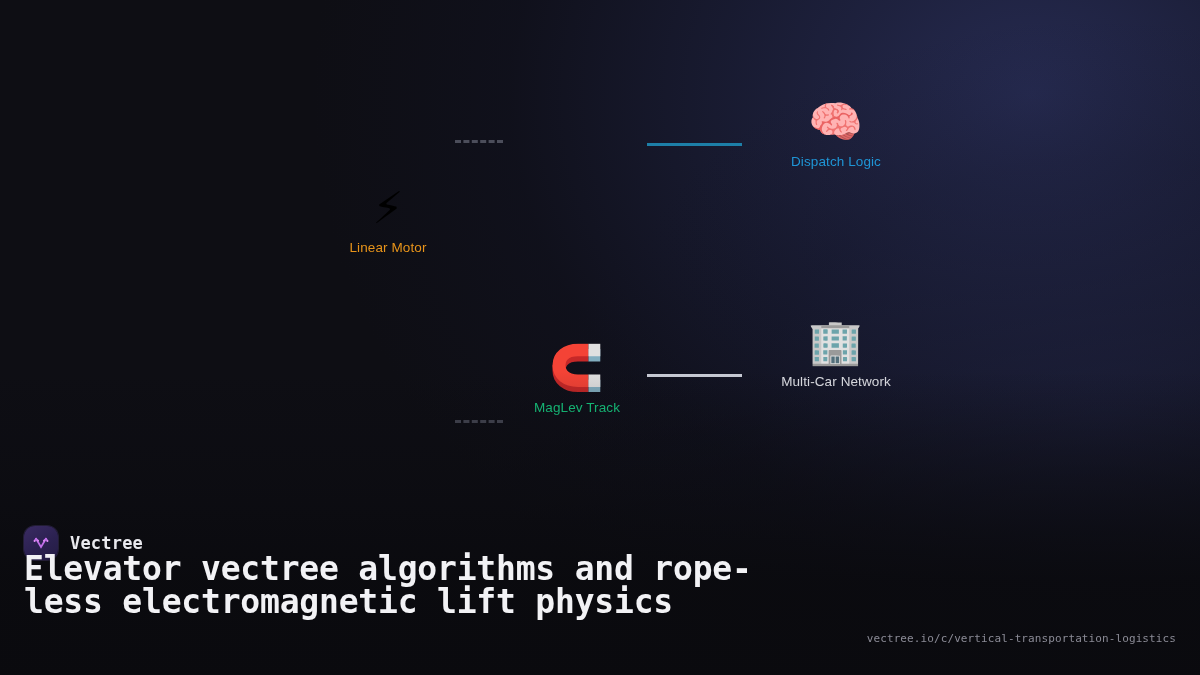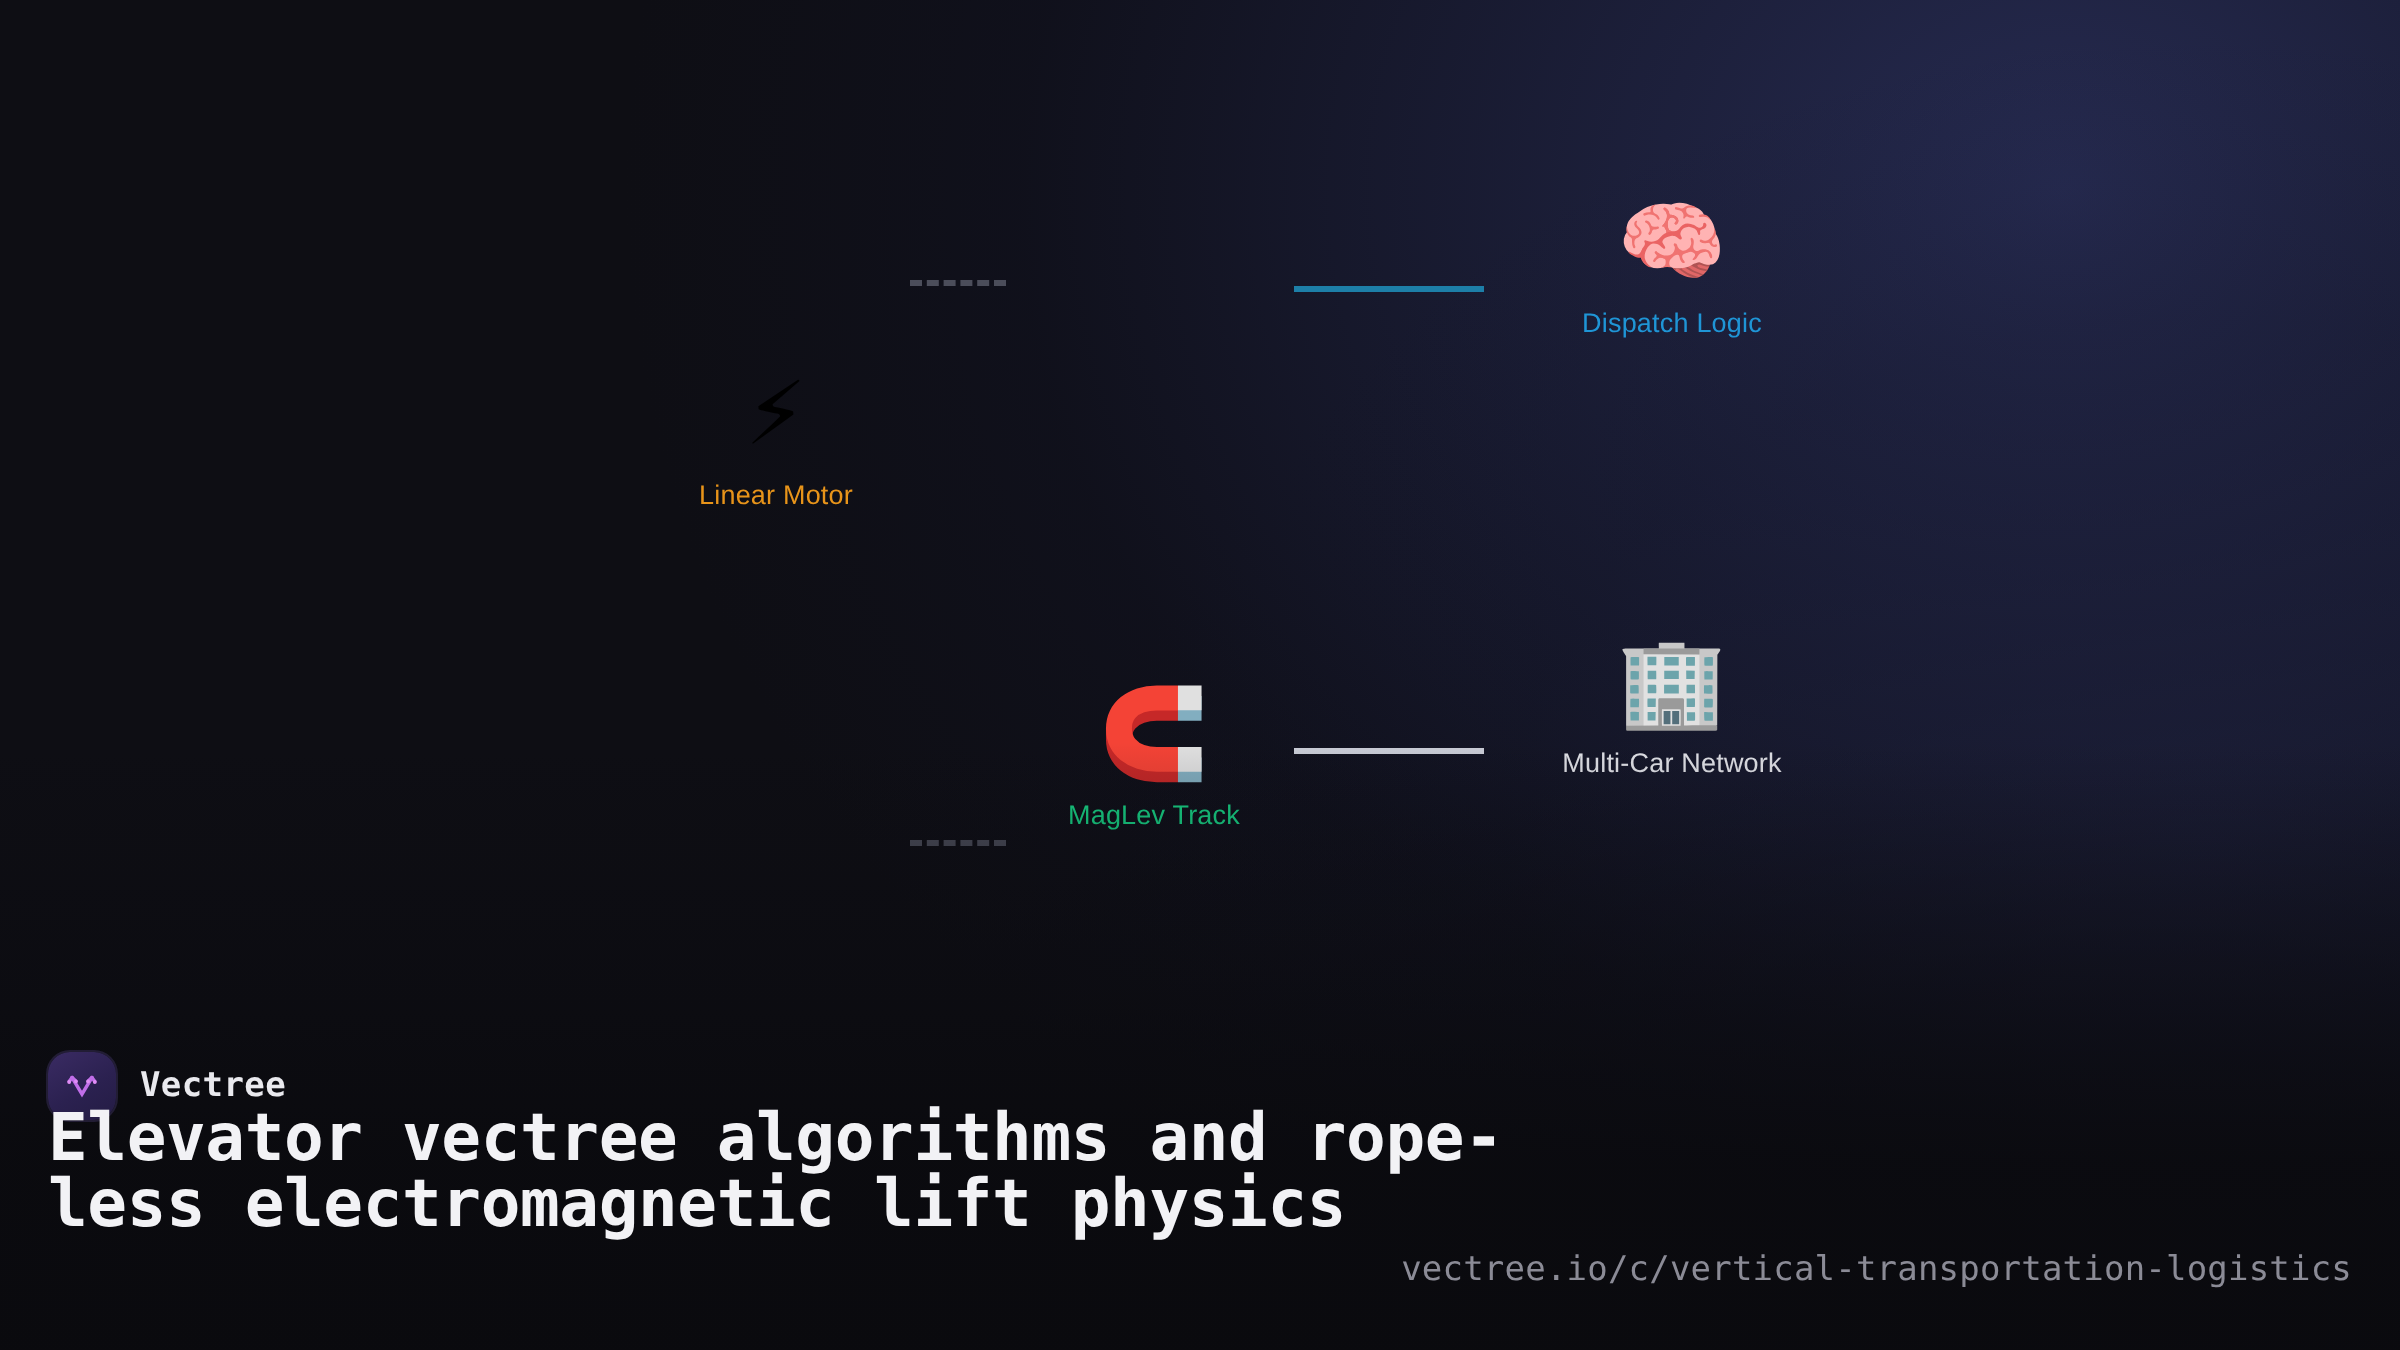--- a/index.html
+++ b/index.html
@@ -141,21 +141,21 @@
     line-height: 32.5px;
     color: #f2f2f5;
     letter-spacing: -0.2px;
   }
 
   #url {
     position: absolute;
     right: 24px;
     bottom: 30px;
     font-family: "DejaVu Sans Mono", monospace;
-    font-size: 17px;
+    font-size: 11px;
     color: #8b8b96;
     letter-spacing: 0.1px;
   }
 </style>
 </head>
 <body>
 
 <div id="bg-base"></div>
 <div id="bg-glow-tr"></div>
 <div id="bg-glow-br"></div>

